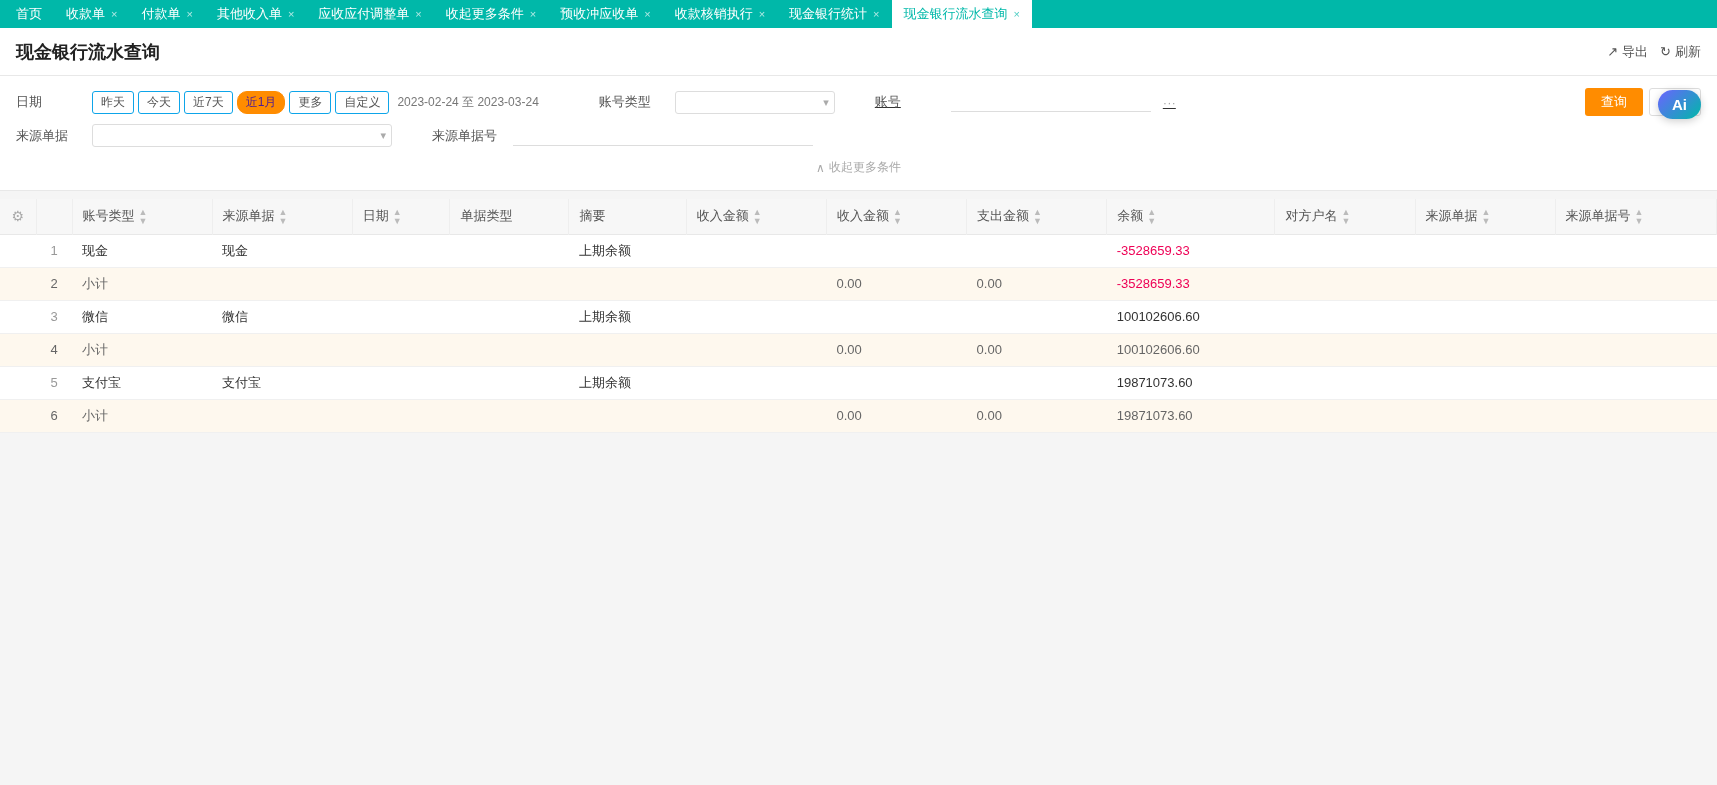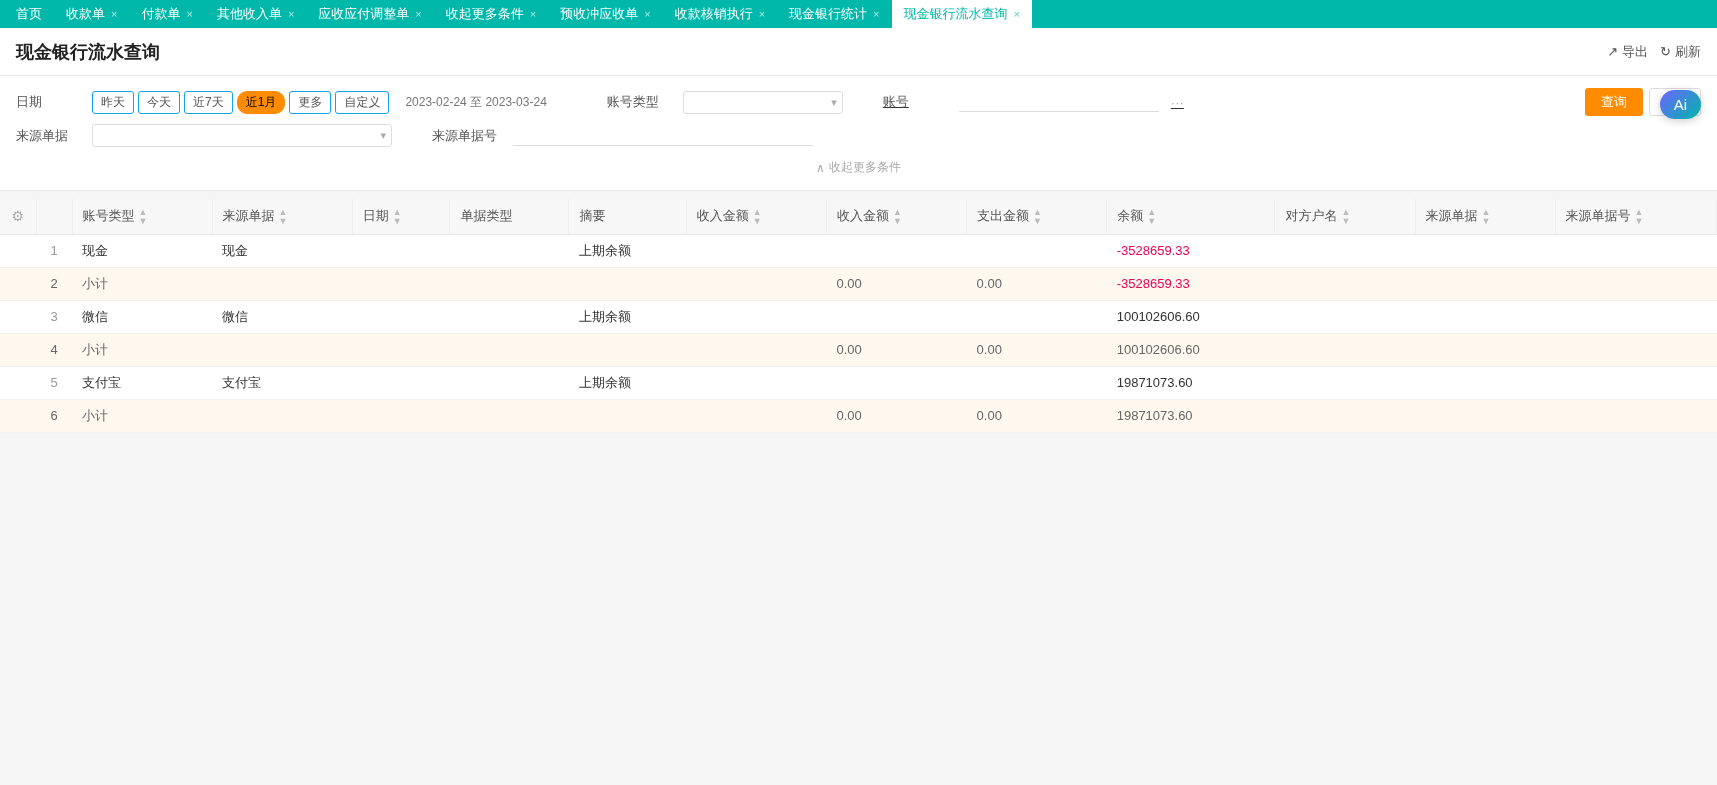--- a/index.html
+++ b/index.html
@@ -100,28 +100,27 @@
       padding: 2px 8px;
       border: 1px solid #0ea5e9;
       border-radius: 3px;
       cursor: pointer;
       font-size: 12px;
       color: #555;
       background: #fff;
     }
     .date-btn.active {
       background: #ff8c00;
-      color: #000000;
+      color: #4c1d95;
       border-color: #ff8c00;
       border-radius: 10px;
     }
     .date-range {
       font-size: 12px;
       color: #777;
-      margin-left: 8px;
     }
     .filter-select {
       border: 1px solid #ddd;
       border-radius: 3px;
       padding: 3px 24px 3px 8px;
       font-size: 13px;
       color: #555;
       background: #fff;
       appearance: none;
       min-width: 160px;
@@ -264,21 +263,21 @@
     }
     .ai-badge {
       position: fixed;
       right: 16px;
       top: 90px;
       background: linear-gradient(135deg, #6c63ff, #00b8a9);
       color: #fff;
       border-radius: 20px;
       padding: 6px 14px;
       font-size: 15px;
-      font-weight: normal;
+      font-weight: bold;
       cursor: pointer;
       box-shadow: 0 2px 8px rgba(0,0,0,0.2);
     }
   </style>
 </head>
 <body>
 
 <nav class="top-nav">
   <span class="nav-home">首页</span>
   <div id="nav-tabs" style="display:flex;">

